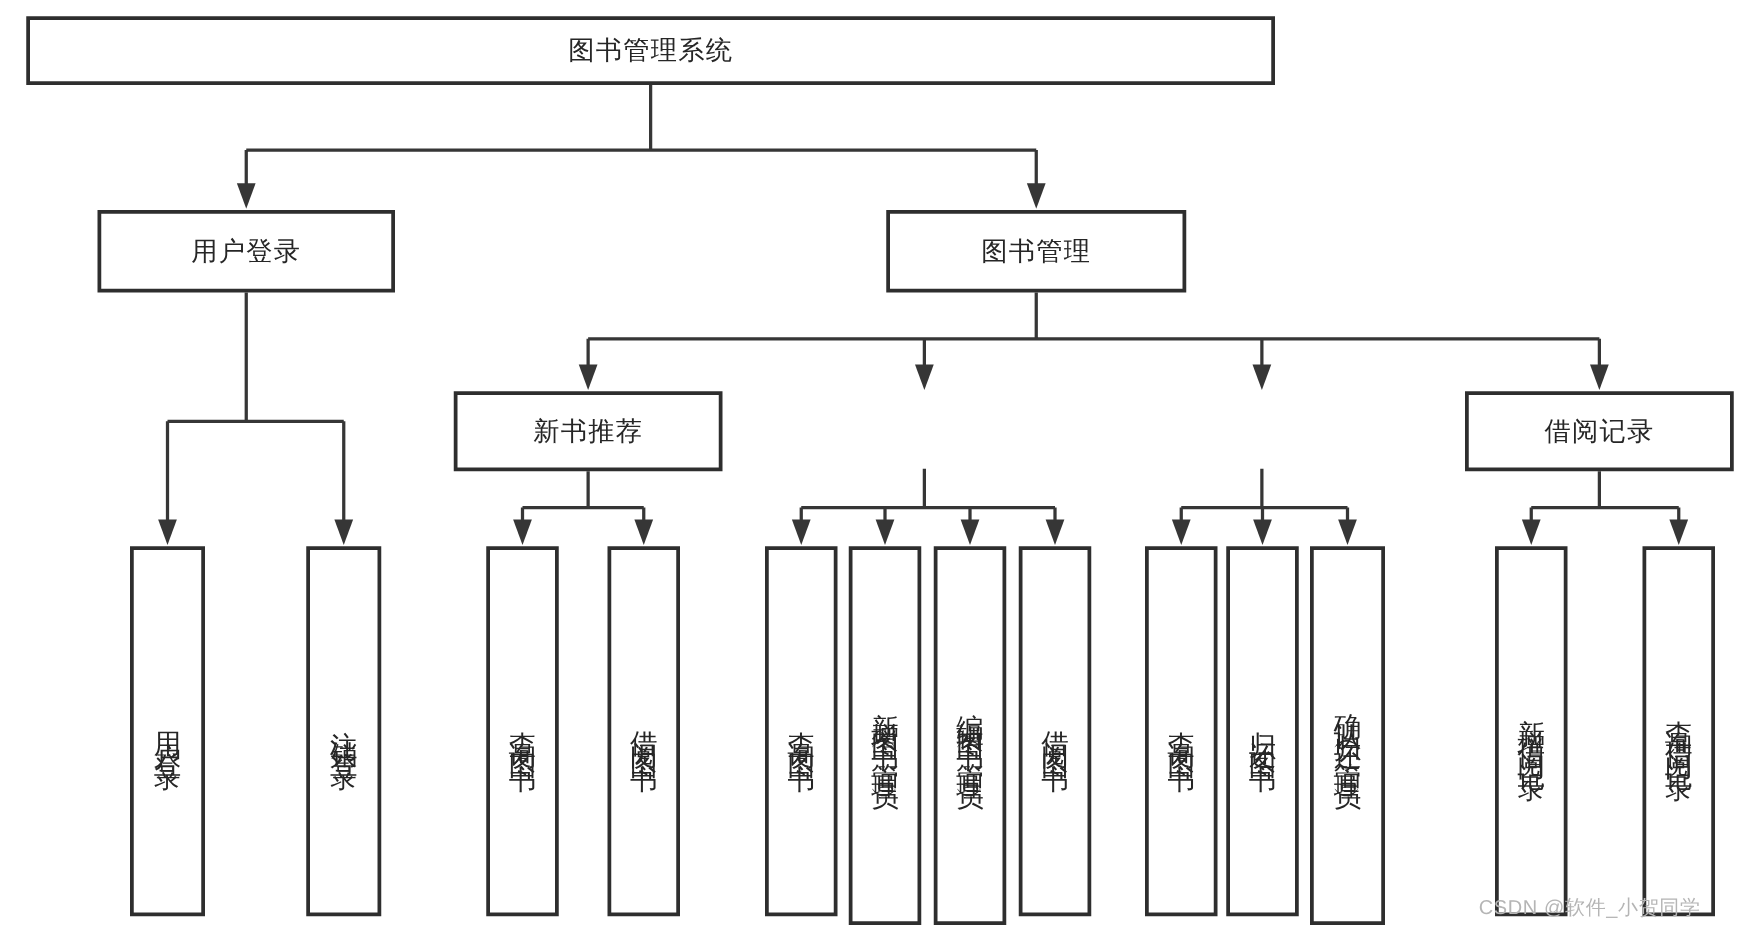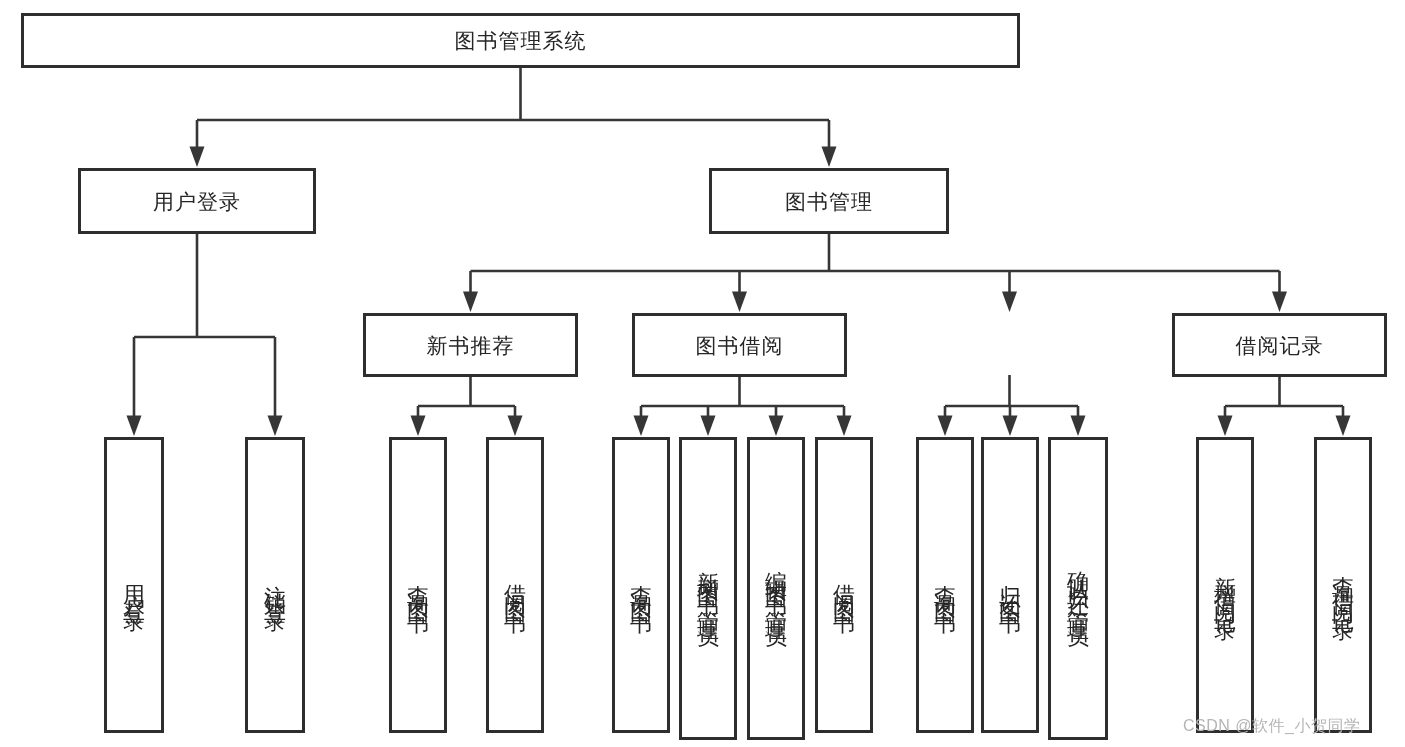--- a/index.html
+++ b/index.html
@@ -76,21 +76,20 @@
       <polygon points="1343,436 1335.5,415.5 1350.5,415.5"></polygon>
     </g>
   </svg>
 
   <div class="node h" style="left:21px;top:13px;width:999px;height:55px">图书管理系统</div>
 
   <div class="node h" style="left:78px;top:168px;width:238px;height:66px">用户登录</div>
   <div class="node h" style="left:363px;top:313px;width:215px;height:64px">新书推荐</div>
 
   <div class="node h" style="left:709px;top:168px;width:240px;height:66px">图书管理</div>
-  <div class="node h" style="left:632px;top:313px;width:215px;height:64px">图书借阅</div>
   <div class="node h" style="left:1172px;top:313px;width:215px;height:64px">借阅记录</div>
 
   <div class="node v" style="left:104px;top:437px;width:60px;height:296px">用户登录</div>
   <div class="node v" style="left:245px;top:437px;width:60px;height:296px">注销登录</div>
 
   <div class="node v" style="left:389px;top:437px;width:58px;height:296px">查询图书</div>
   <div class="node v" style="left:486px;top:437px;width:58px;height:296px">借阅图书</div>
 
   <div class="node v" style="left:612px;top:437px;width:58px;height:296px">查询图书</div>
   <div class="node v admin" style="left:679px;top:437px;width:58px;height:303px">新增图书（管理员）</div>

